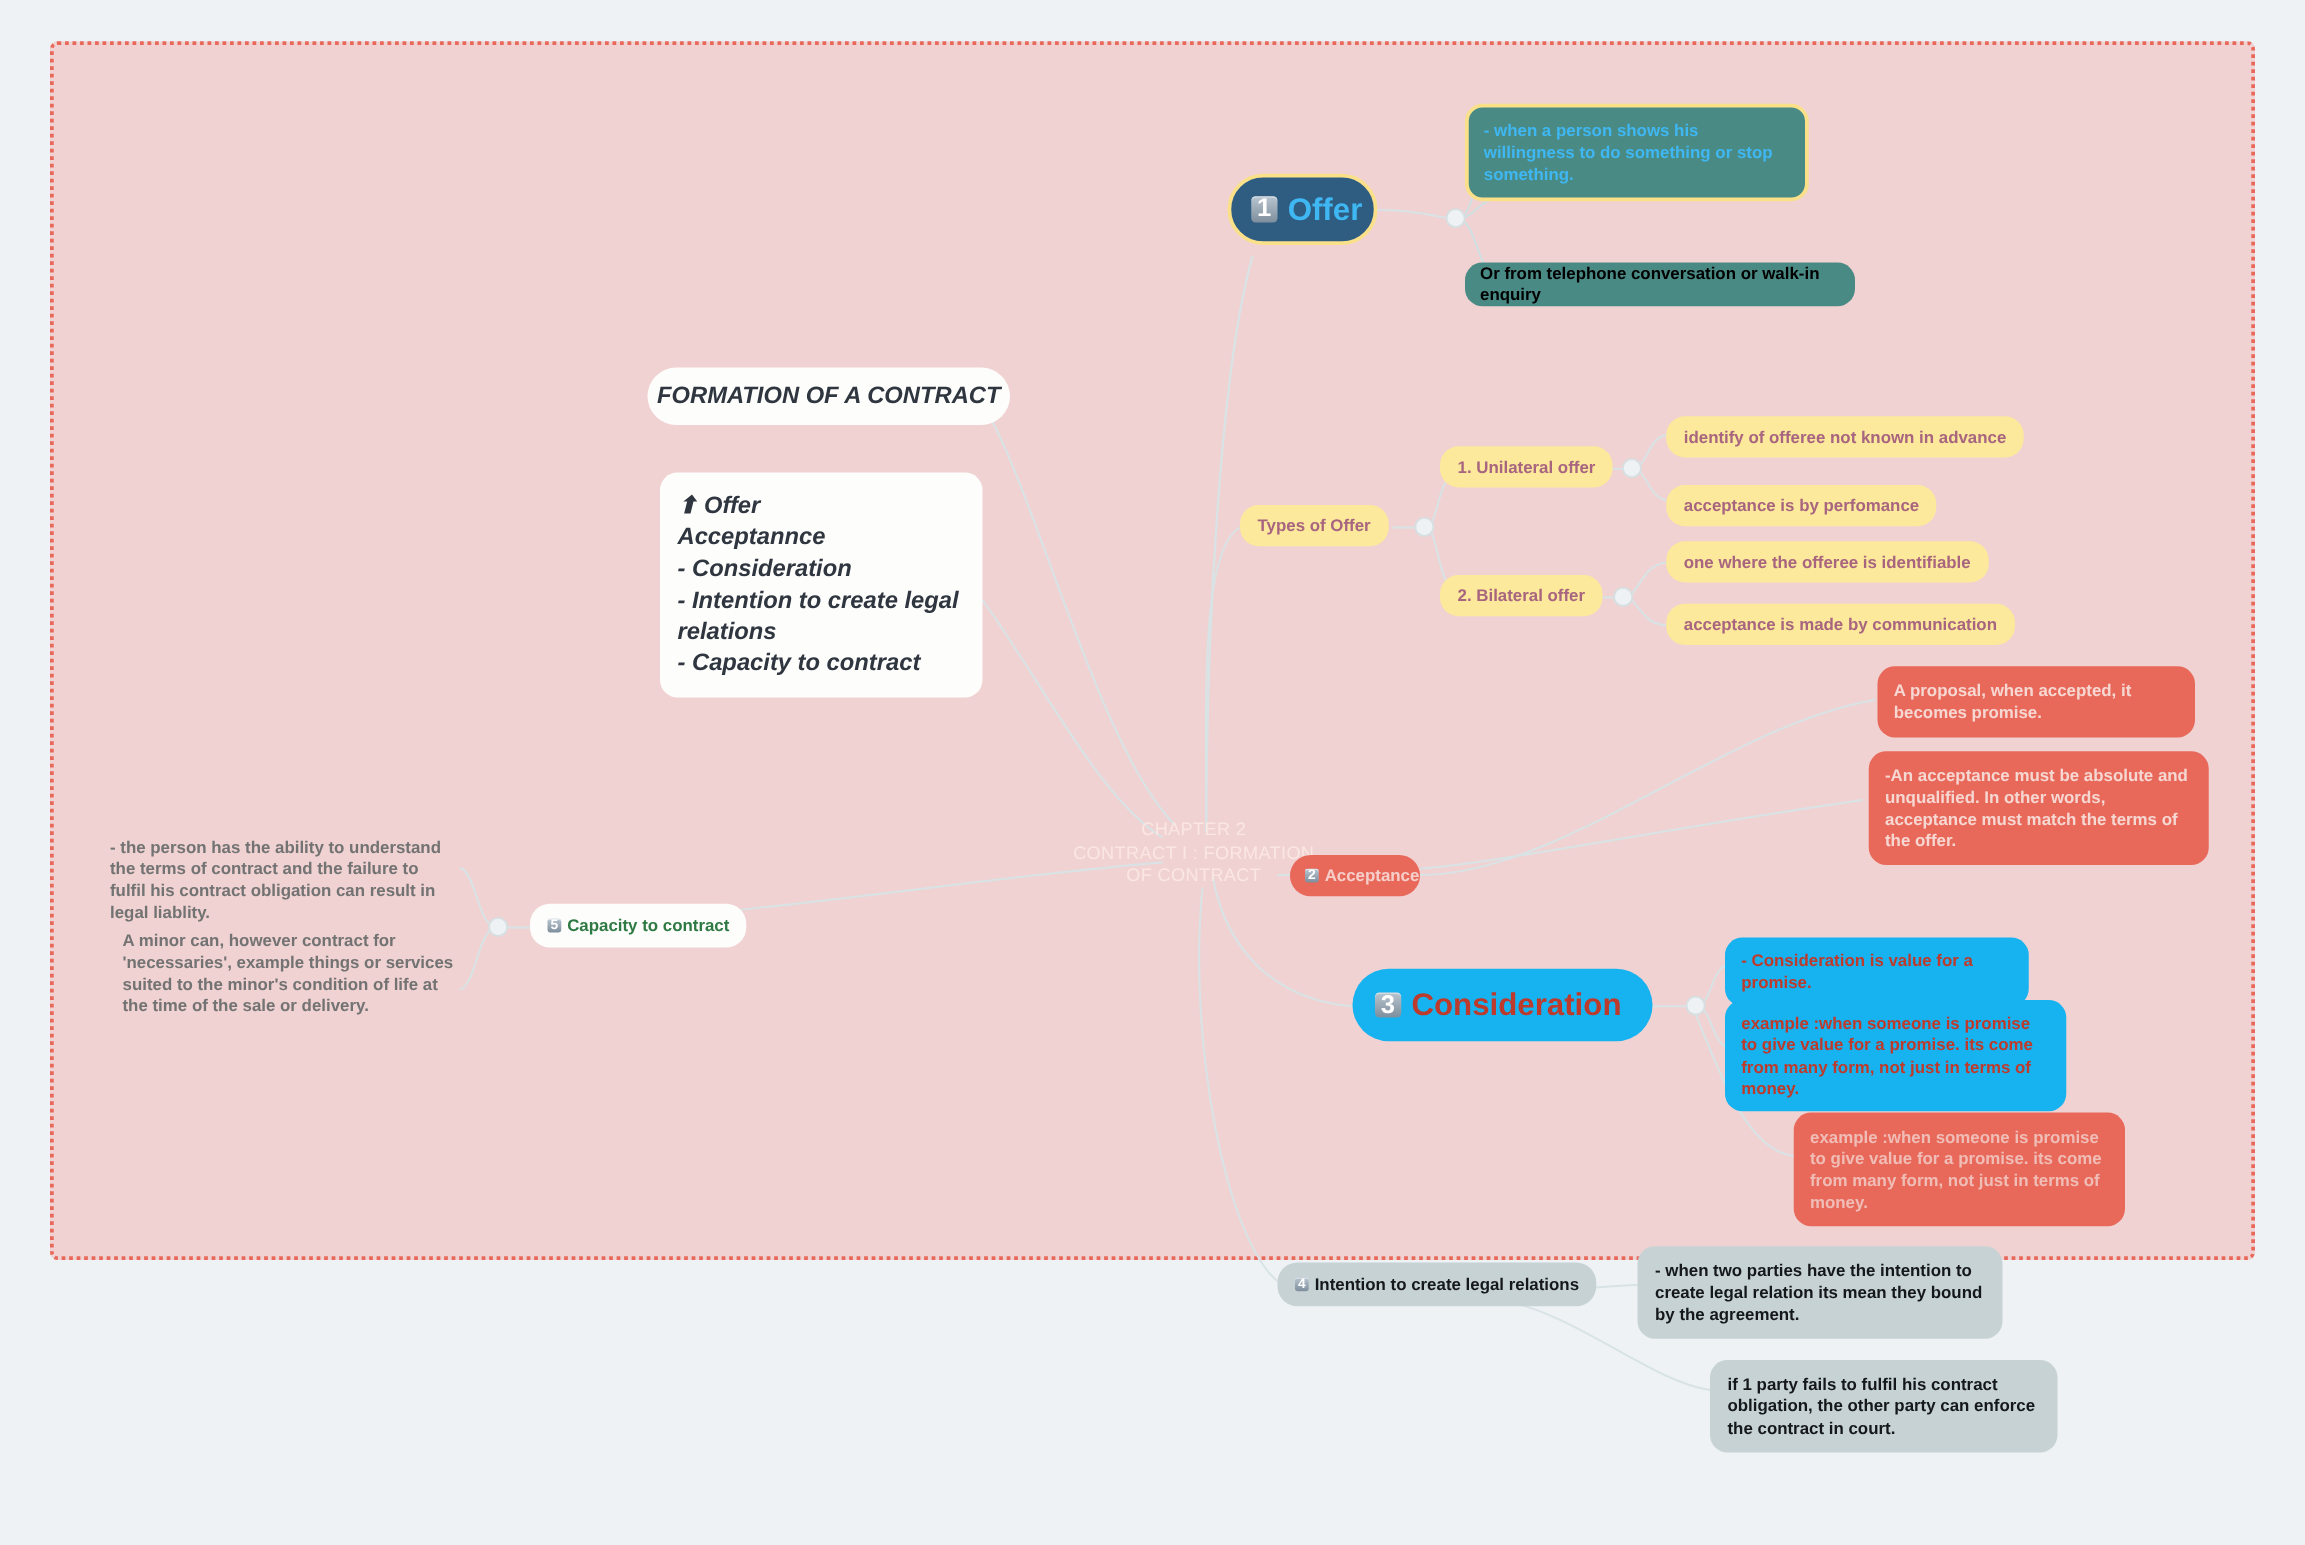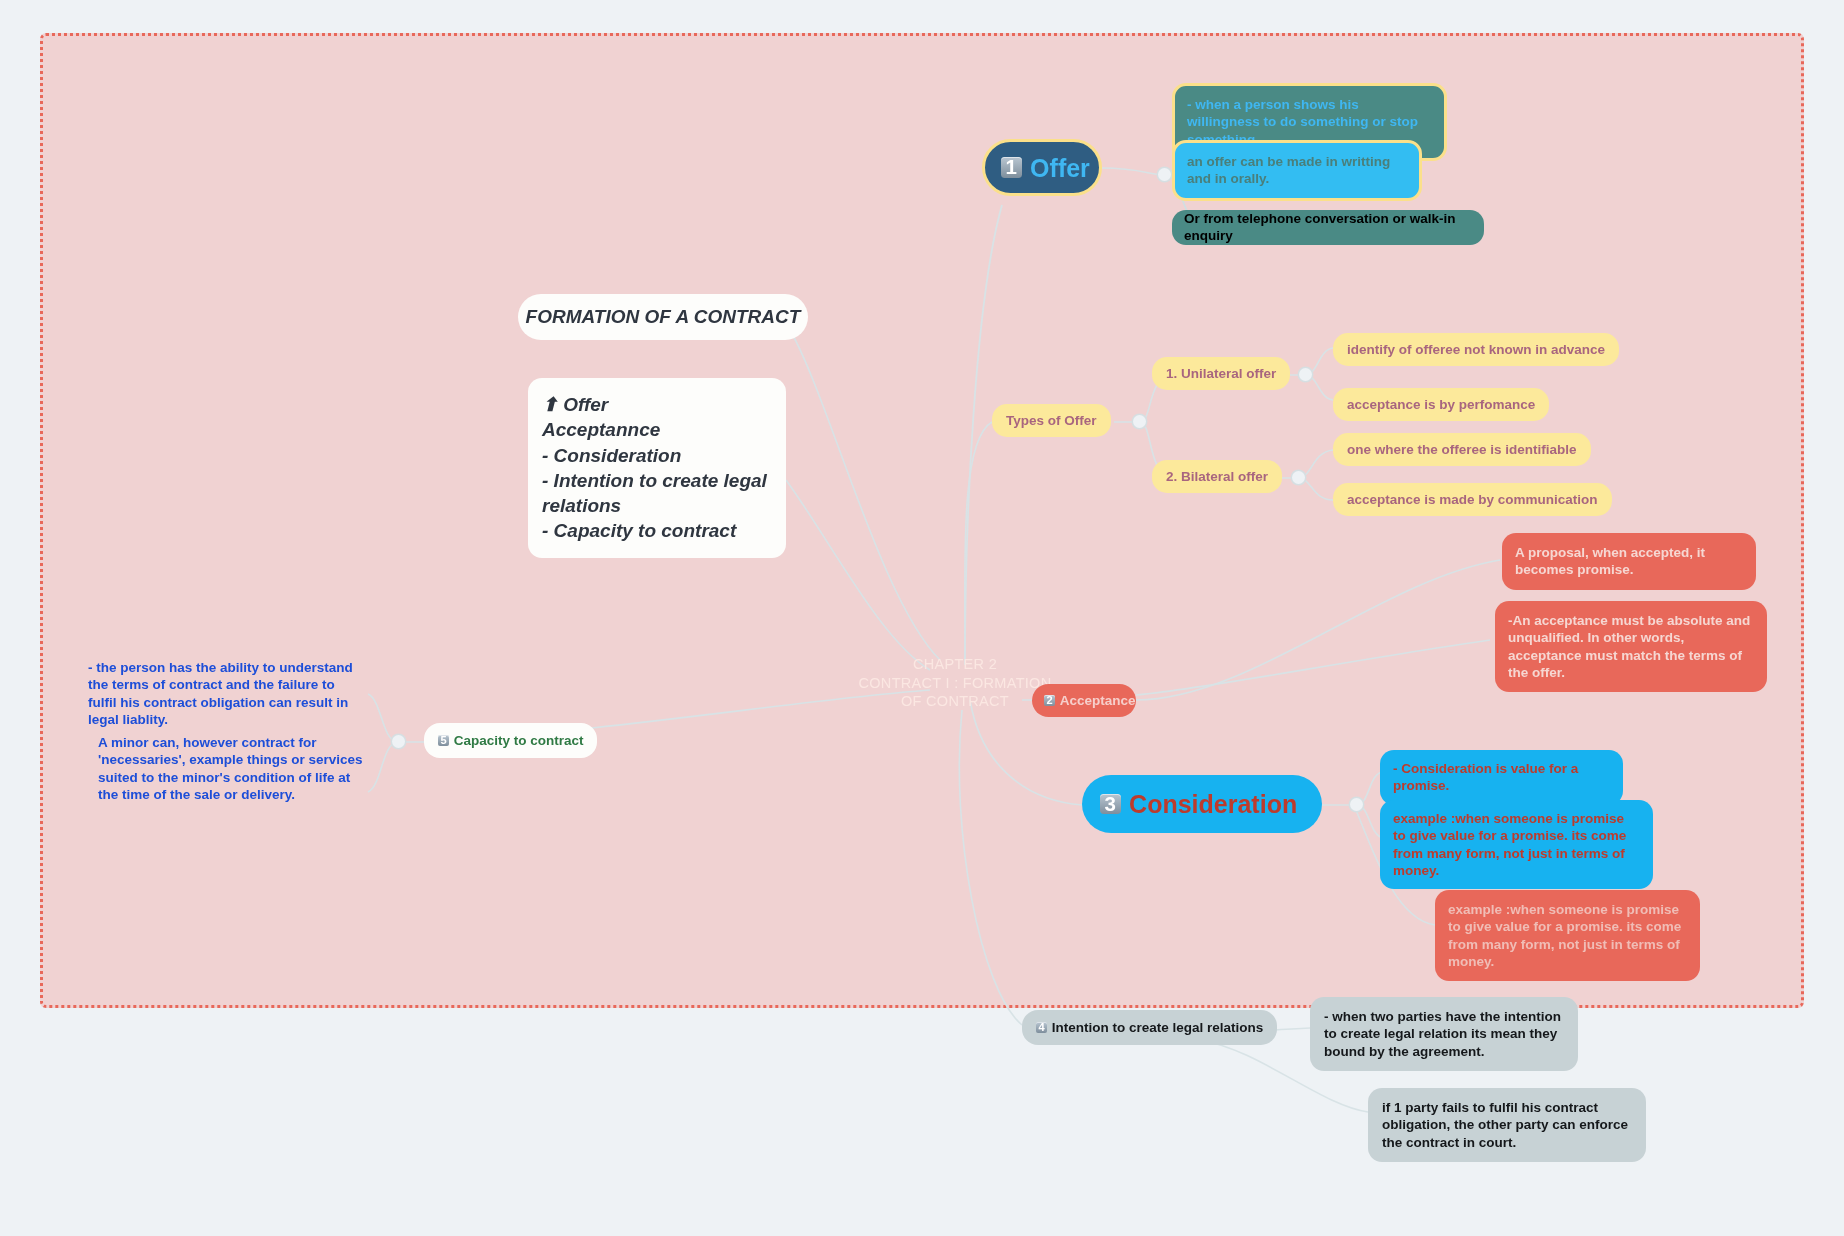--- a/index.html
+++ b/index.html
@@ -202,39 +202,40 @@
   }
   #intention-main { left: 1022px; top: 1010px; }
   .grey-box {
     background: #c7d2d5;
     border-radius: 14px;
     color: #15181b;
     font-weight: bold;
     font-size: 13.5px;
     padding: 11px 14px;
   }
-  #int-d1 { left: 1310px; top: 997px; width: 268px; }
+  #int-d1 { left: 1310px; top: 997px; width: 292px; }
   #int-d2 { left: 1368px; top: 1088px; width: 278px; }
 
   
   #capacity-main {
     left: 424px; top: 723px;
     background: #fdfdfb;
     border-radius: 16px;
     color: #2f7a44;
     font-weight: bold;
     font-size: 13.5px;
     padding: 9px 14px;
   }
   .green-text {
-    color: #1d4ed8;
+    color: #737373;
     font-weight: bold;
     font-size: 13.5px;
     padding: 4px 2px;
     background: transparent;
+    margin-top: 10px;
   }
   #cap-d1 { left: 86px; top: 655px; width: 280px; }
   #cap-d2 { left: 96px; top: 730px; width: 270px; }
 
   .dot {
     position: absolute;
     width: 13px; height: 13px;
     background: #eef2f5;
     border-radius: 50%;
     box-shadow: 0 0 0 1.5px #d6dfe2;
@@ -320,23 +321,20 @@
 - Capacity to contract</span>
   </div>
 
   <div class="node" id="offer-main">
     <span class="emoji-badge">1</span>
     <span>Offer</span>
   </div>
   <div class="node teal-box" id="offer-d1">
     <span>- when a person shows his willingness to do something or stop something.</span>
   </div>
-  <div class="node cyan-box" id="offer-d2">
-    <span>an offer can be made in writting and in orally.</span>
-  </div>
   <div class="node" id="offer-d3">
     <span>Or from telephone conversation or walk-in enquiry</span>
   </div>
 
   <div class="node yellow-pill" id="types-offer">
     <span>Types of Offer</span>
   </div>
   <div class="node yellow-pill" id="unilateral">
     <span>1. Unilateral offer</span>
   </div>

